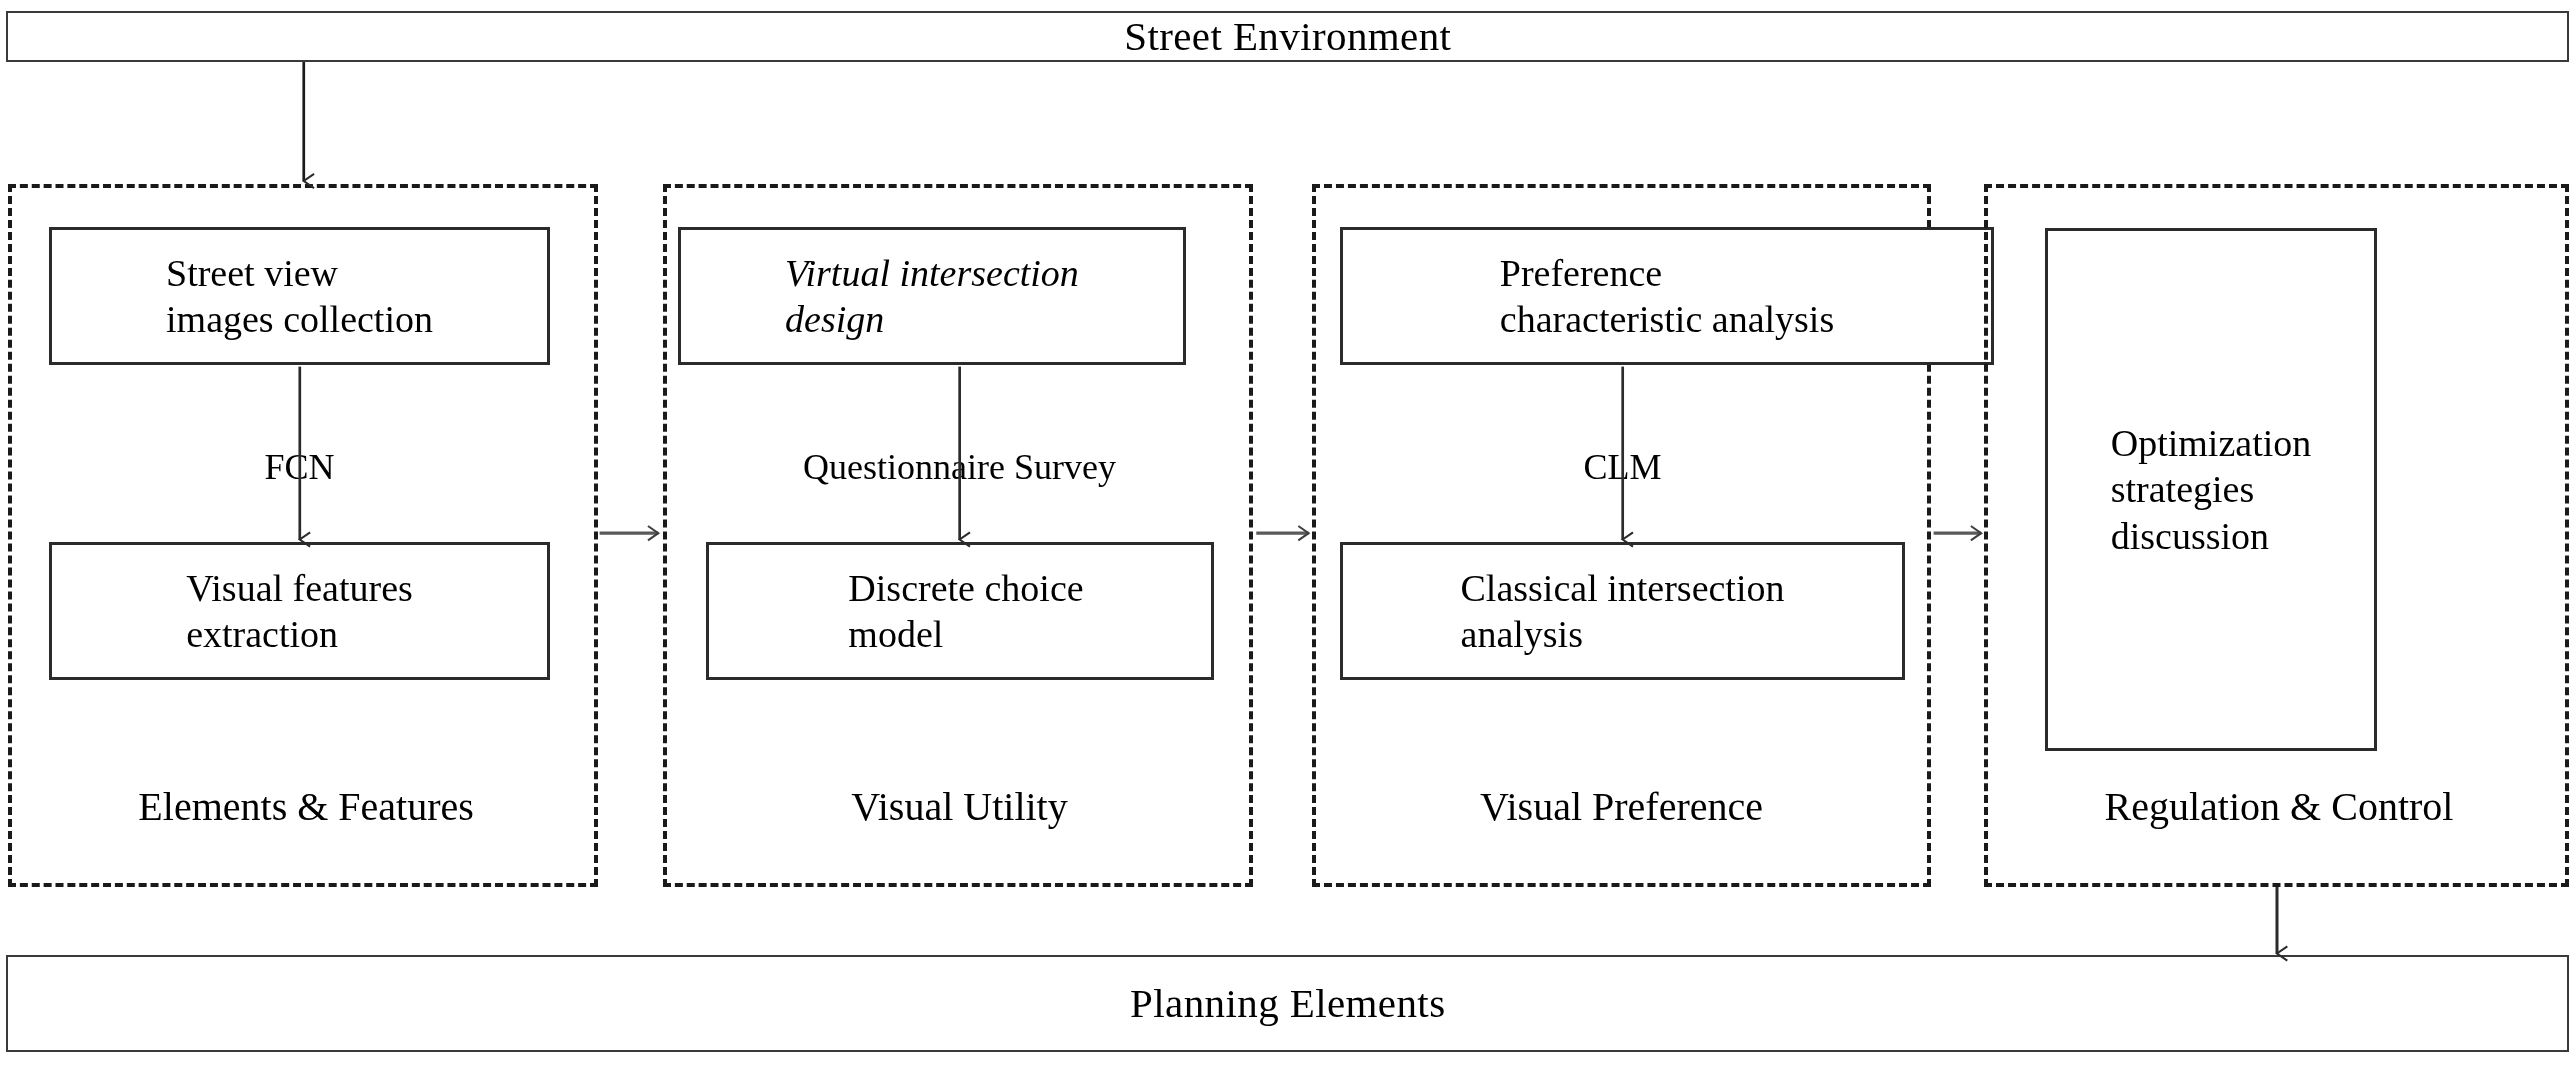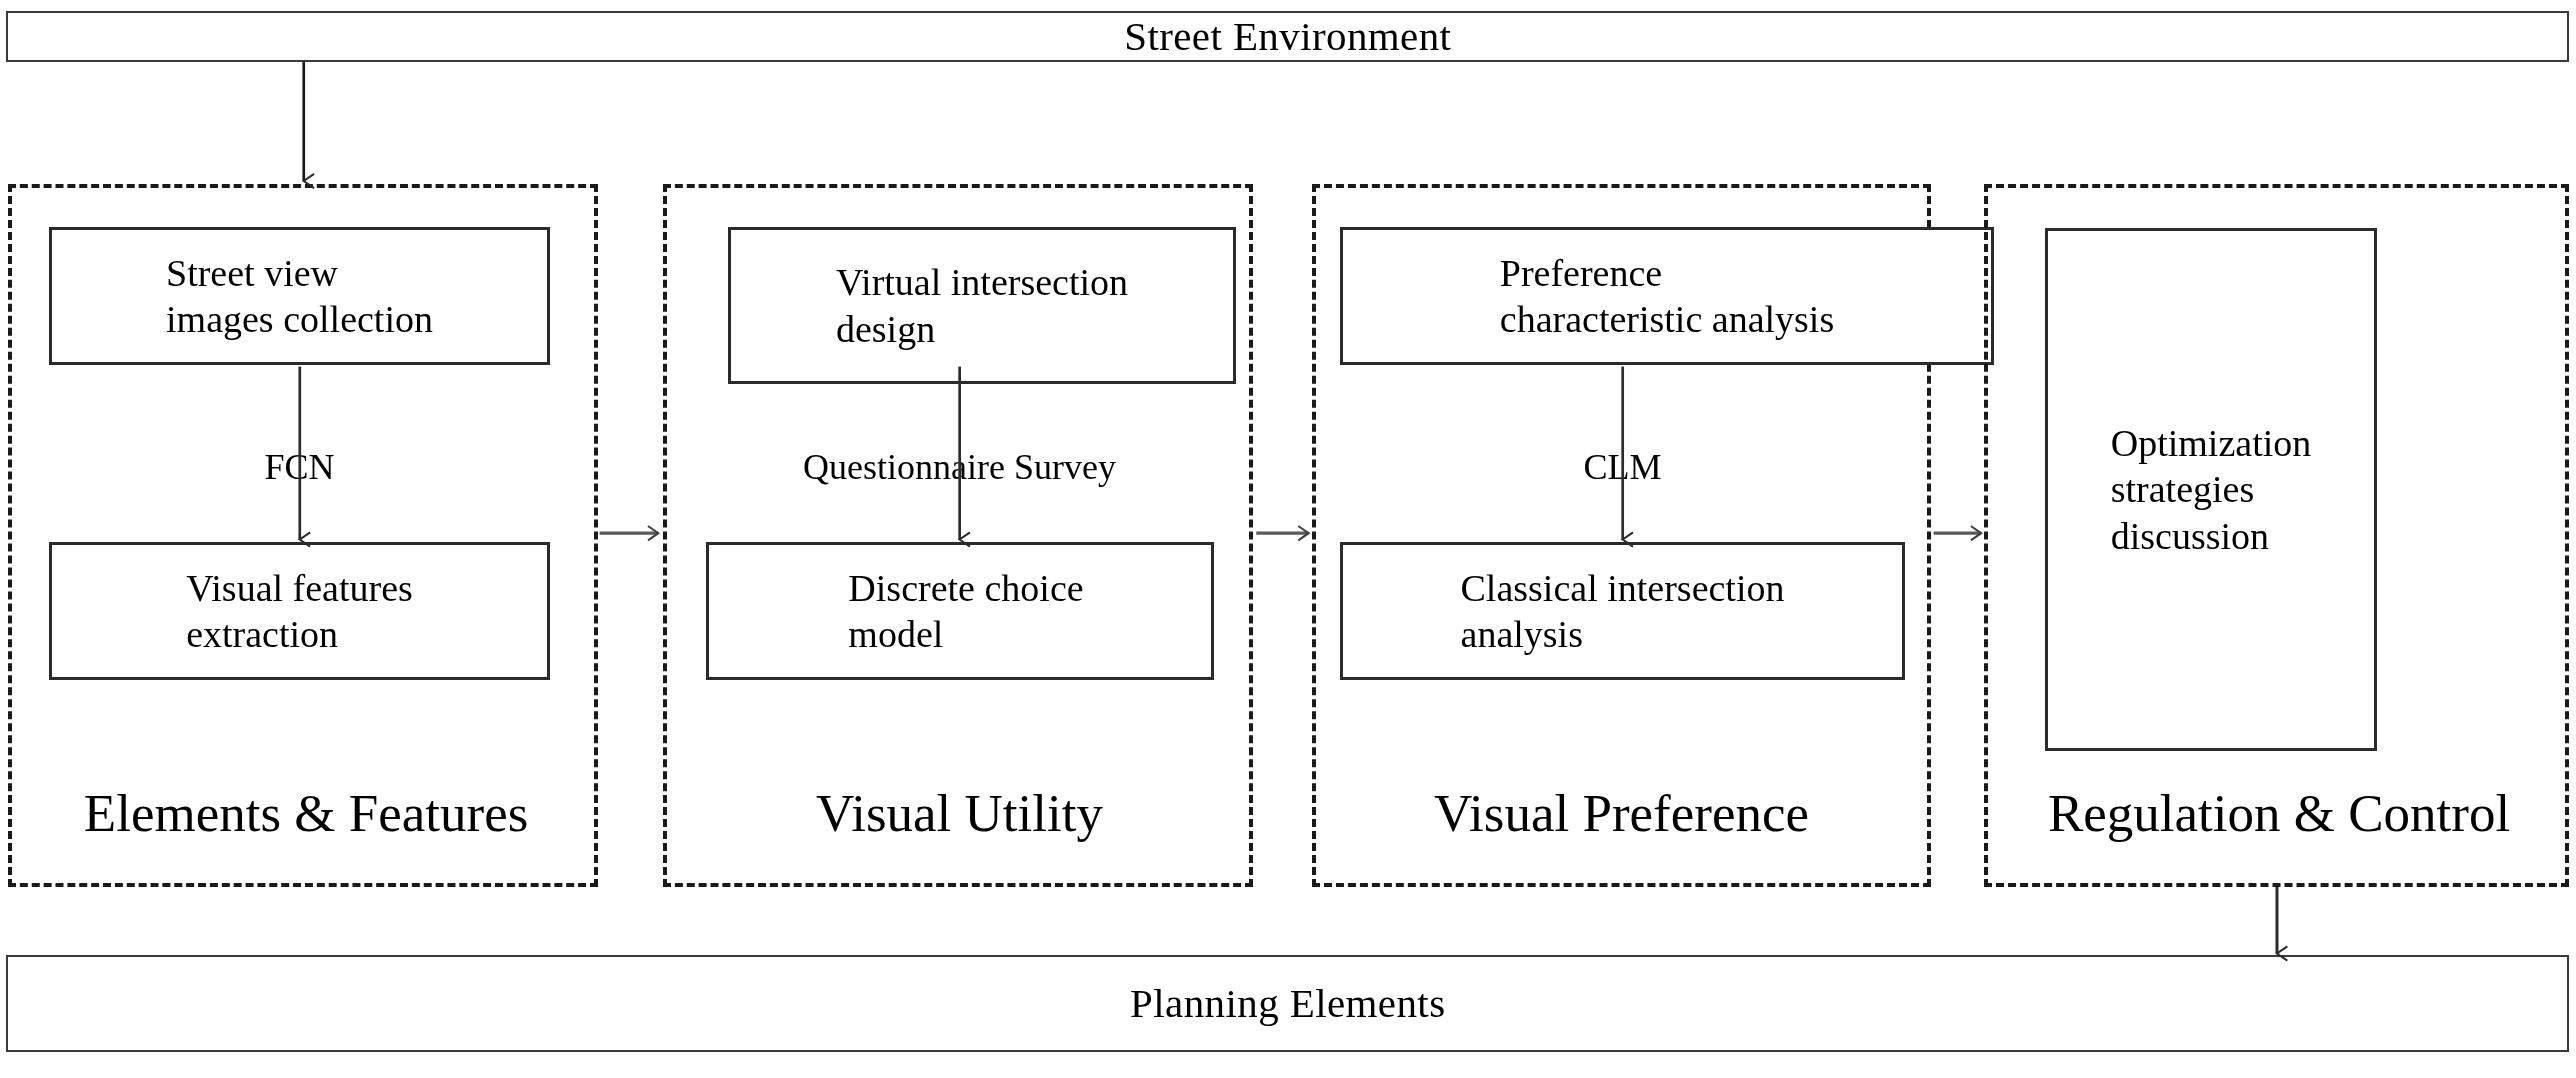--- a/index.html
+++ b/index.html
@@ -67,21 +67,21 @@
   .step-text {
     font-size: 38px;
     line-height: 1.22;
     white-space: pre-line;
   }
 
   
   #box-1a { left: 49px;  top: 227px; width: 501px; height: 138px; }
   #box-1b { left: 49px;  top: 542px; width: 501px; height: 138px; }
   
-  #box-2a { left: 728px; top: 227px; width: 508px; height: 157px; }
+  #box-2a { left: 678px; top: 227px; width: 508px; height: 138px; font-style: italic; }
   #box-2b { left: 706px; top: 542px; width: 508px; height: 138px; padding-left: 20px; }
   
   #box-3a { left: 1340px; top: 227px; width: 654px; height: 138px; }
   #box-3b { left: 1340px; top: 542px; width: 565px; height: 138px; }
   
   #box-4a { left: 2045px; top: 228px; width: 332px; height: 523px; }
 
   
   .connector-label {
     position: absolute;
@@ -90,21 +90,21 @@
     white-space: nowrap;
     text-align: center;
   }
   #label-fcn  { left: 49px;  top: 449px; width: 501px; }
   #label-qs   { left: 682px; top: 449px; width: 555px; }
   #label-clm  { left: 1340px;top: 449px; width: 565px; }
 
   
   .stage-caption {
     position: absolute;
-    font-size: 53px;
+    font-size: 40px;
     line-height: 1;
     white-space: nowrap;
     top: 787px;
     text-align: center;
   }
   #cap-1 { left: 28.6px;   width: 555px; }
   #cap-2 { left: 682px;  width: 555px; }
   #cap-3 { left: 1332px; width: 579px; }
   #cap-4 { left: 1999px; width: 560px; }
 

